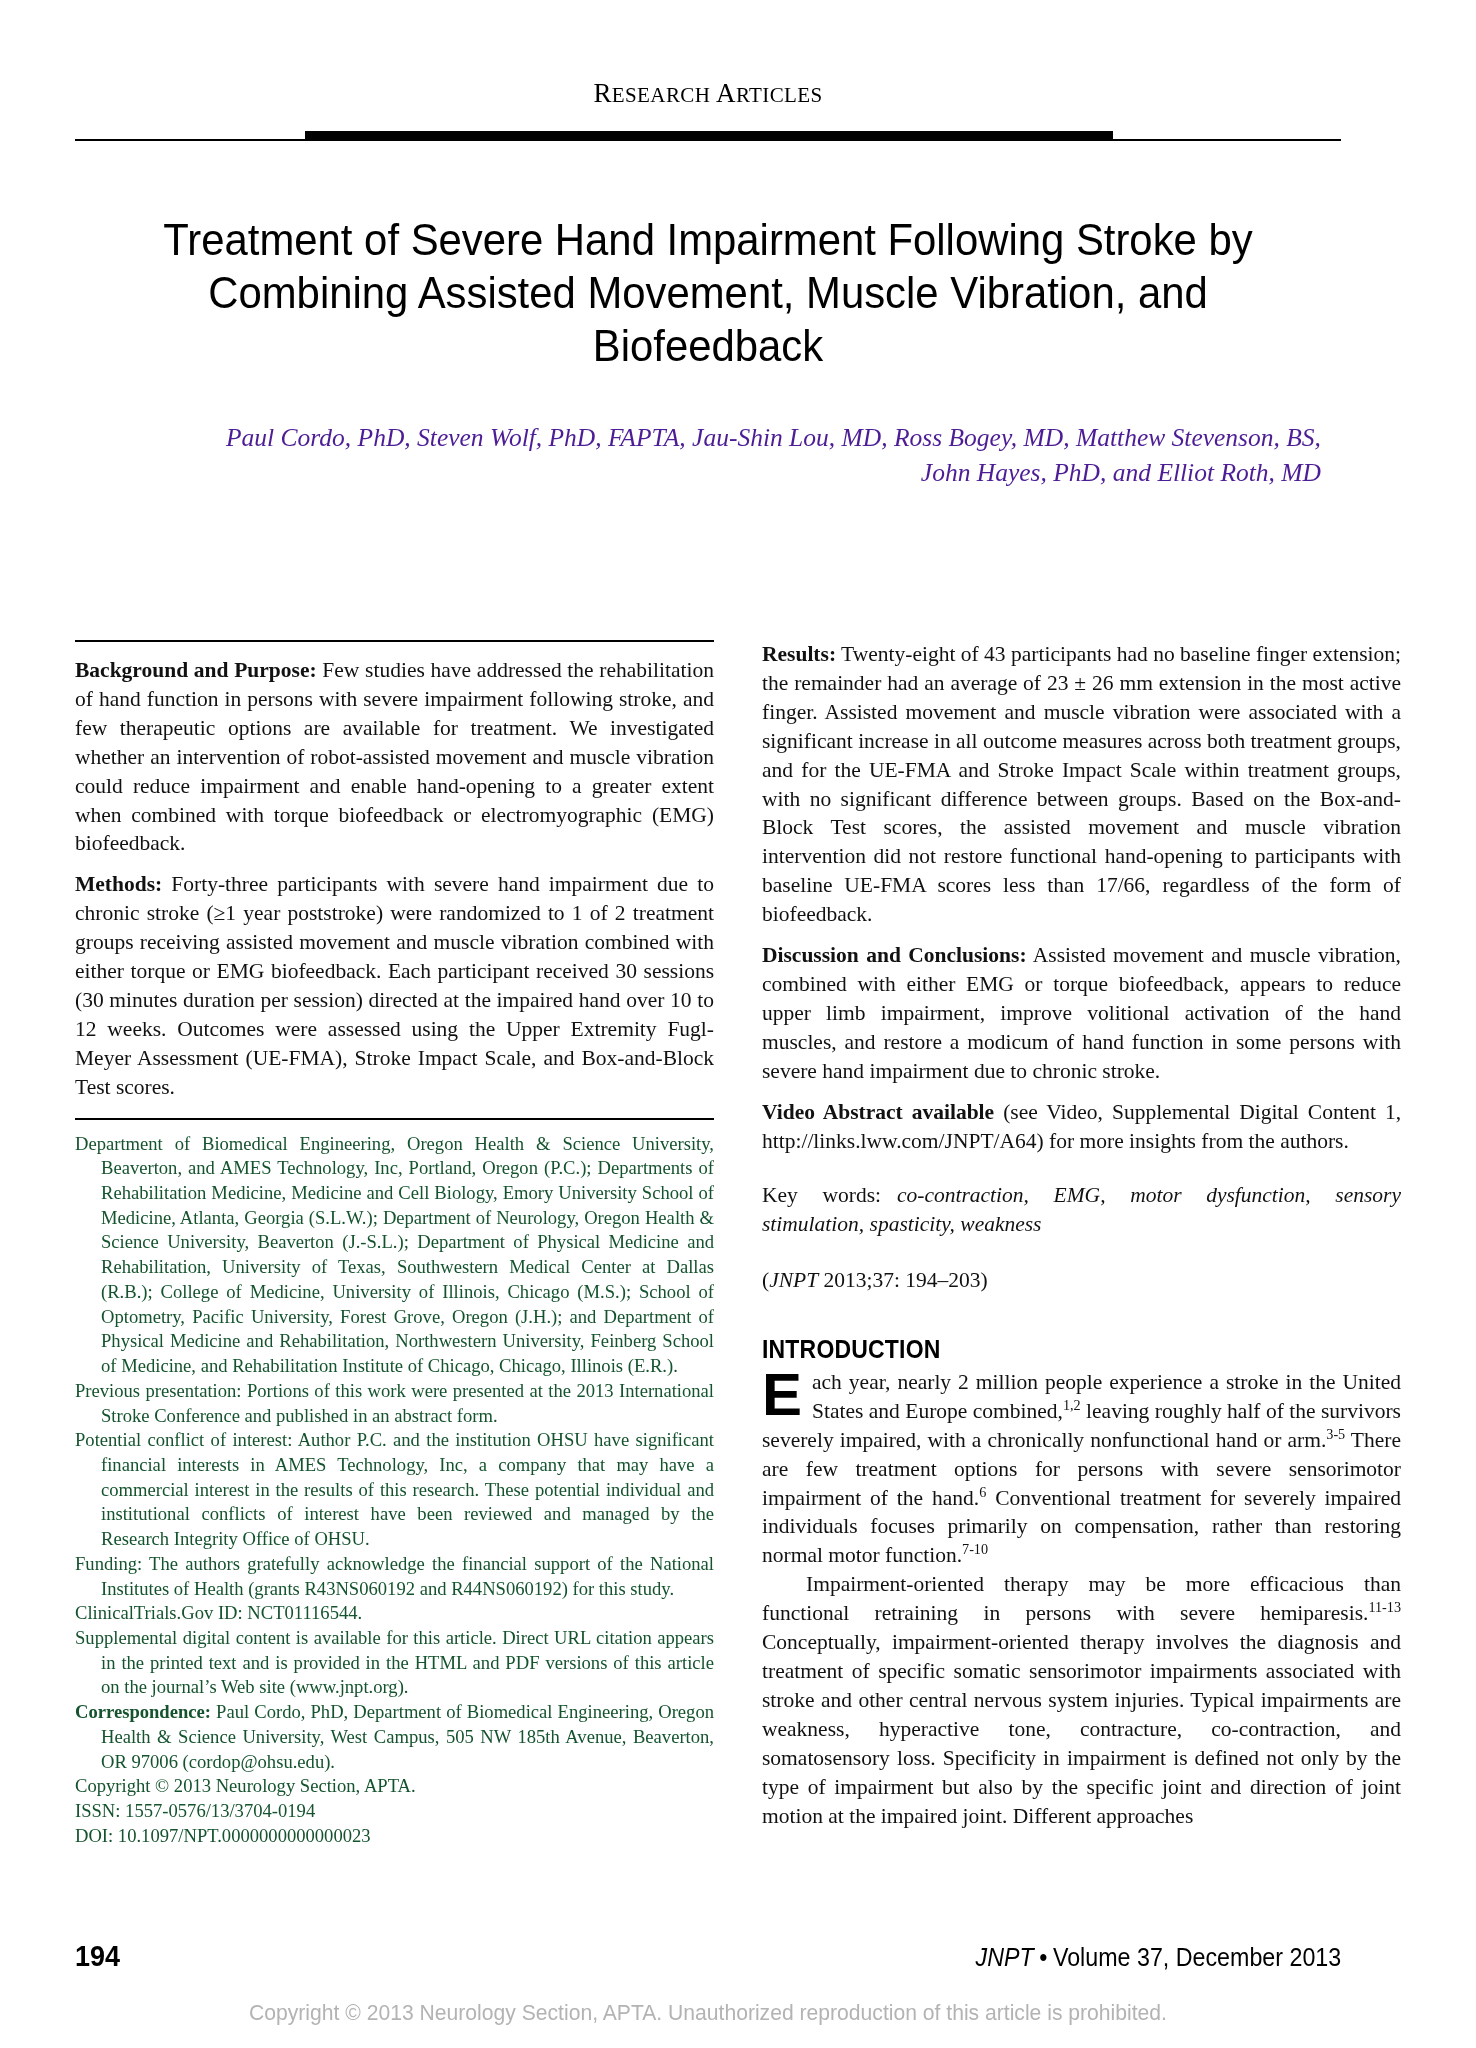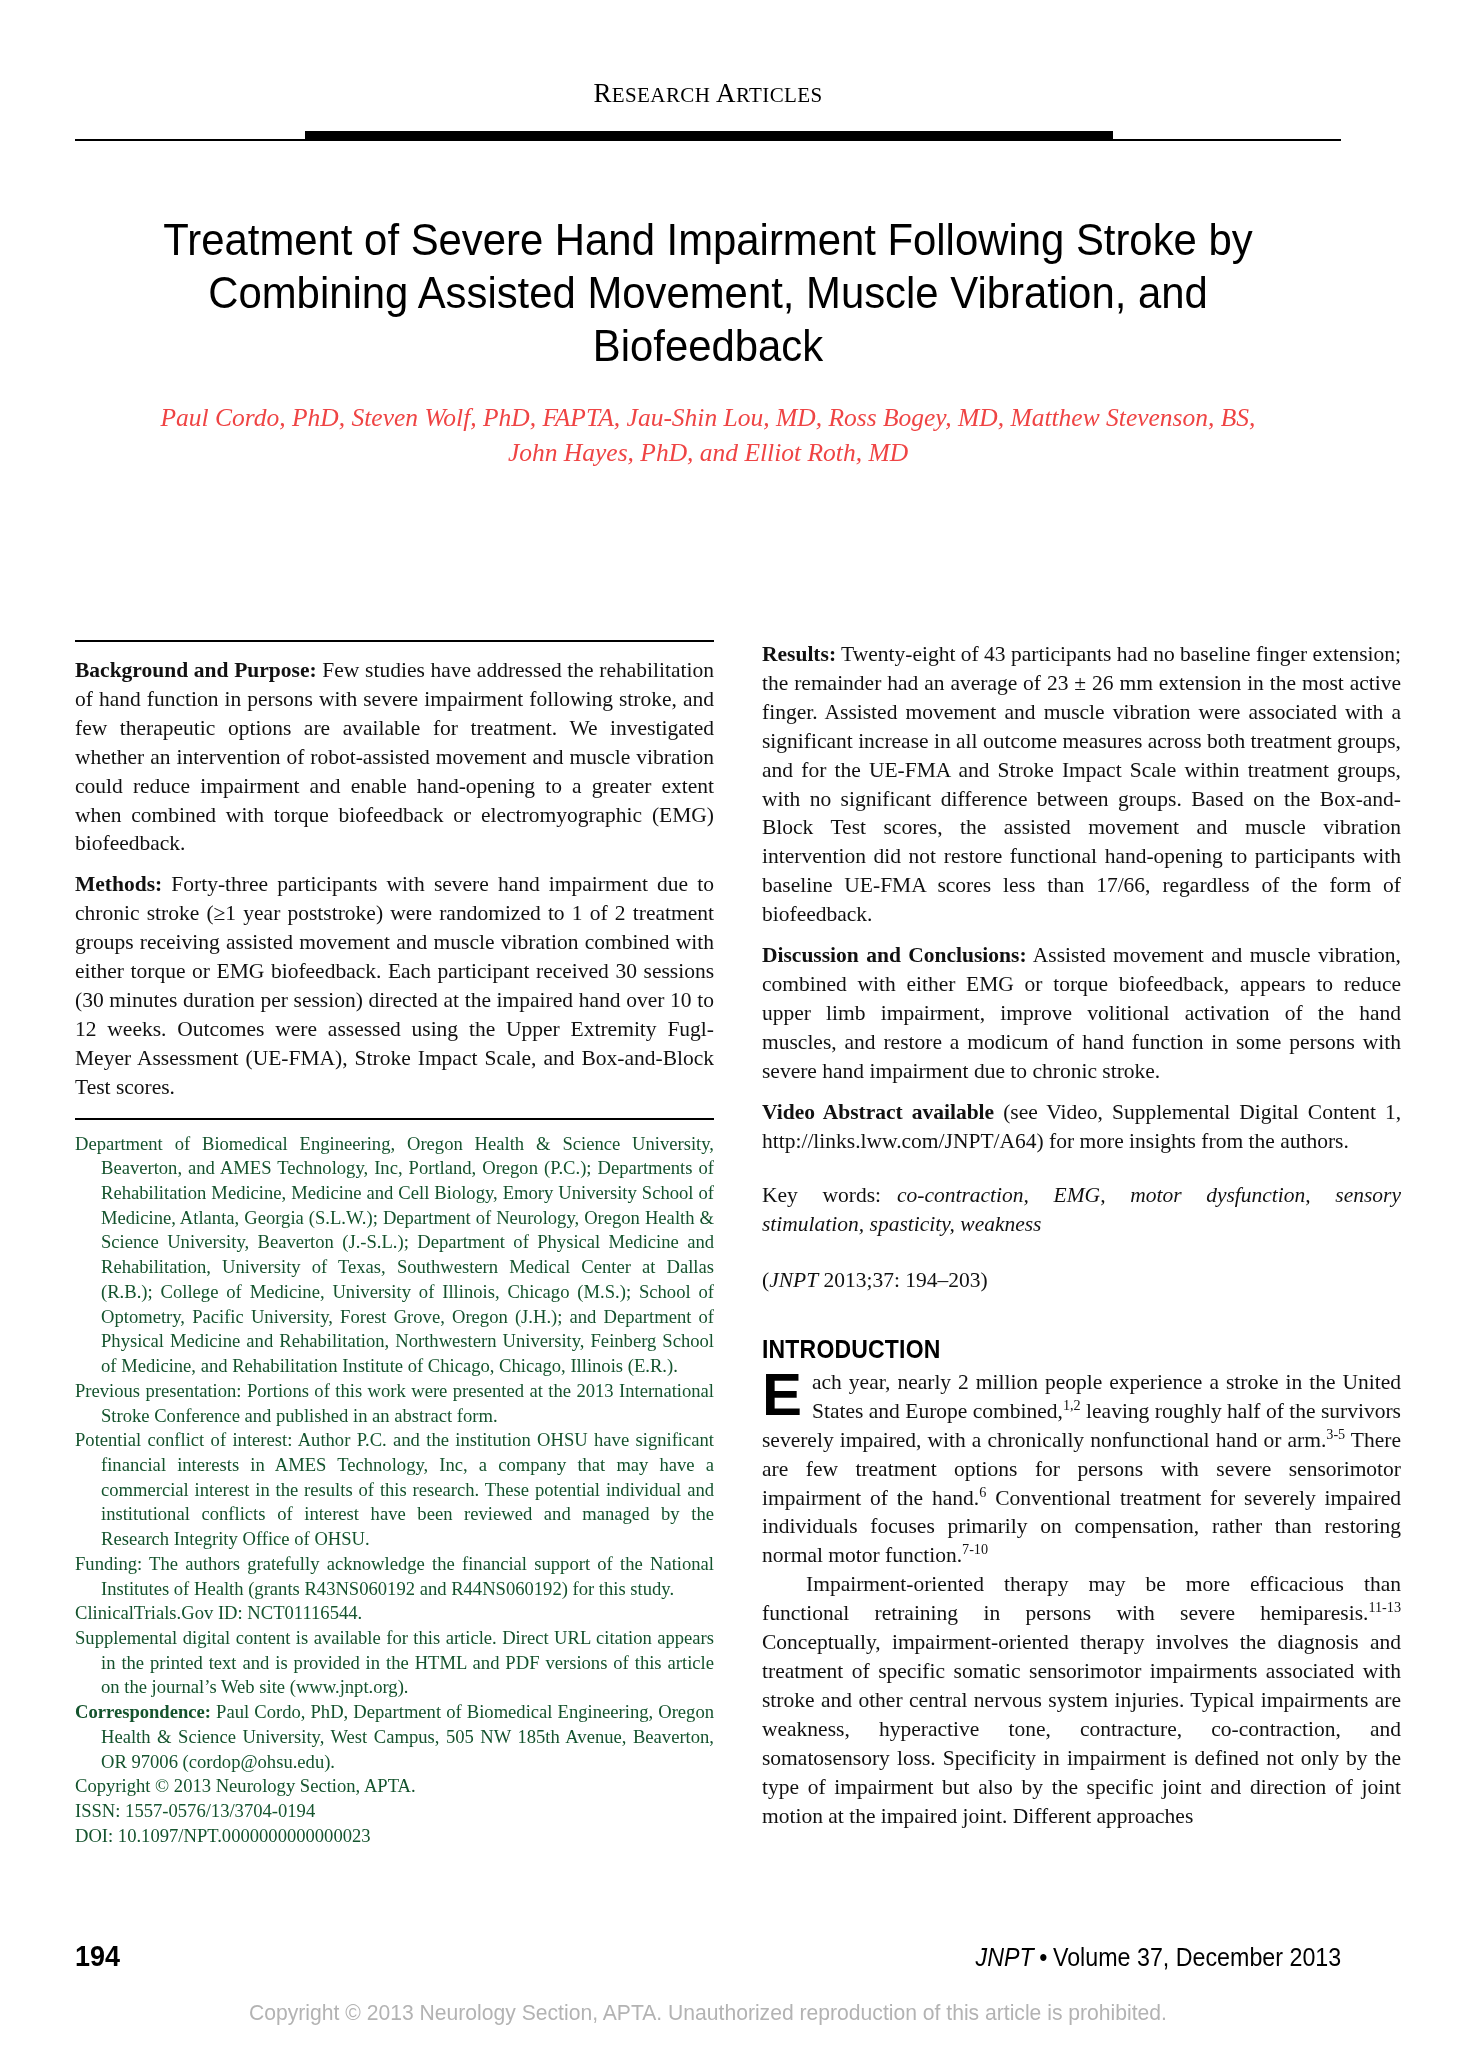--- a/index.html
+++ b/index.html
@@ -69,23 +69,23 @@
     color: #000;
     transform: scaleX(0.93);
     transform-origin: center top;
   }
 
   .authors {
     font-family: "Liberation Serif", "DejaVu Serif", serif;
     font-style: italic;
     font-size: 25.5px;
     line-height: 1.38;
-    text-align: center;
-    margin: 28px 20px 0 20px;
-    color: #ef4444;
+    text-align: right;
+    margin: 48px 20px 0 20px;
+    color: #4c1d95;
   }
 
   
   .cols {
     position: absolute;
     left: 75px;
     top: 640px;
     width: 1326px;
     display: flex;
     gap: 48px;

